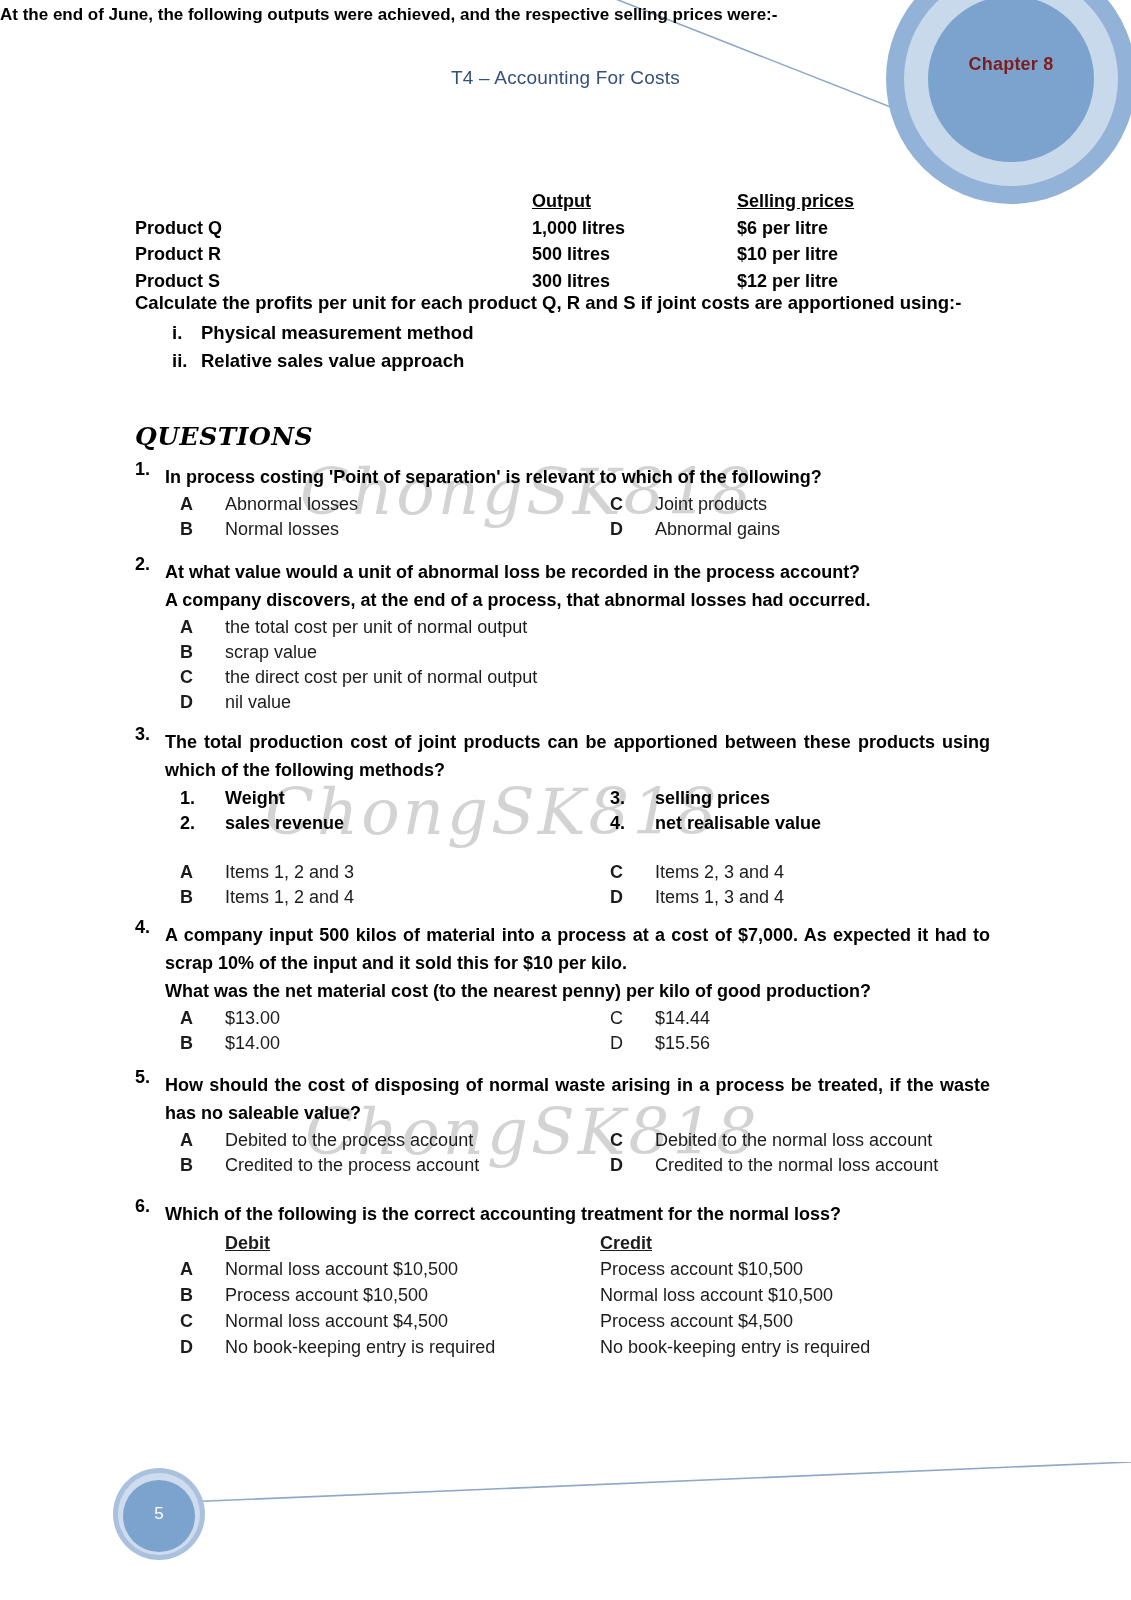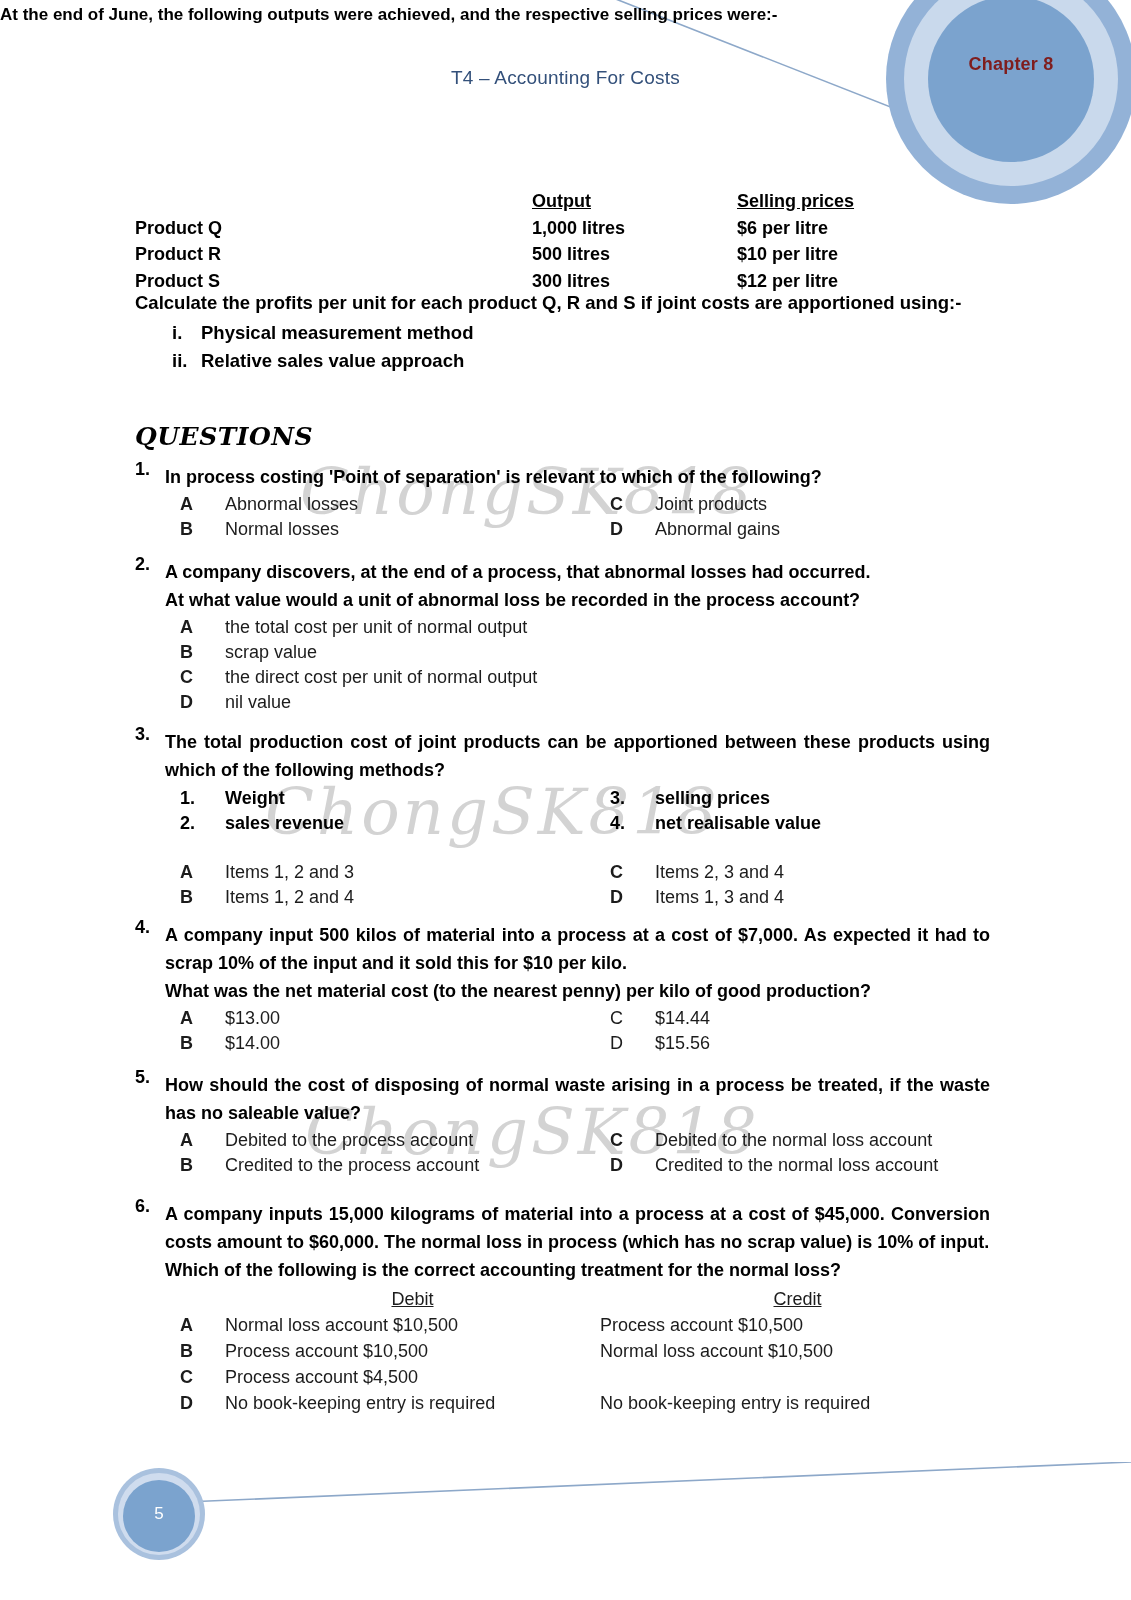--- a/index.html
+++ b/index.html
@@ -187,22 +187,21 @@
 
   
   .dc-table {
     margin-top: 2px;
     font-size: 18px;
     line-height: 26px;
     color: #1c1c1c;
   }
   .dc-head {
     display: flex;
-    font-weight: normal;
-    text-align: center;
+    font-weight: bold;
   }
   .dc-row { display: flex; }
   .dc-let {
     width: 45px;
     flex: 0 0 45px;
     font-weight: bold;
     padding-left: 45px;
     box-sizing: content-box;
   }
   .dc-debit { width: 375px; flex: 0 0 375px; }
@@ -340,22 +339,22 @@
             <div class="opt-val">Abnormal gains</div>
           </div>
         </div>
       </div>
     </div>
 
     <div class="question" style="top:550px;">
       <div class="q-stem">
         <div class="q-num">2.</div>
         <div class="q-text nojust">
+          <div>At what value would a unit of abnormal loss be recorded in the process account?</div>
           <div>A company discovers, at the end of a process, that abnormal losses had occurred.</div>
-          <div>At what value would a unit of abnormal loss be recorded in the process account?</div>
         </div>
       </div>
       <div class="opts">
         <div class="opt-row">
           <div class="opt-col">
             <div class="opt-let">A</div>
             <div class="opt-val">the total cost per unit of normal output</div>
           </div>
         </div>
         <div class="opt-row">
@@ -488,21 +487,20 @@
             <div class="opt-val">Credited to the normal loss account</div>
           </div>
         </div>
       </div>
     </div>
 
     <div class="question" style="top:1192px;">
       <div class="q-stem">
         <div class="q-num">6.</div>
         <div class="q-text">
-          <div>A company inputs 15,000 kilograms of material into a process at a cost of $45,000. Conversion costs amount to $60,000. The normal loss in process (which has no scrap value) is 10% of input.</div>
           <div class="nojust">Which of the following is the correct accounting treatment for the normal loss?</div>
         </div>
       </div>
       <div class="dc-table">
         <div class="dc-head">
           <div class="dc-let"></div>
           <div class="dc-debit uline">Debit</div>
           <div class="dc-credit uline">Credit</div>
         </div>
         <div class="dc-row">
@@ -510,20 +508,21 @@
           <div class="dc-debit">Normal loss account $10,500</div>
           <div class="dc-credit">Process account $10,500</div>
         </div>
         <div class="dc-row">
           <div class="dc-let">B</div>
           <div class="dc-debit">Process account $10,500</div>
           <div class="dc-credit">Normal loss account $10,500</div>
         </div>
         <div class="dc-row">
           <div class="dc-let">C</div>
+          <div class="dc-debit">Normal loss account $4,500</div>
           <div class="dc-credit">Process account $4,500</div>
         </div>
         <div class="dc-row">
           <div class="dc-let">D</div>
           <div class="dc-debit">No book-keeping entry is required</div>
           <div class="dc-credit">No book-keeping entry is required</div>
         </div>
       </div>
     </div>
 

